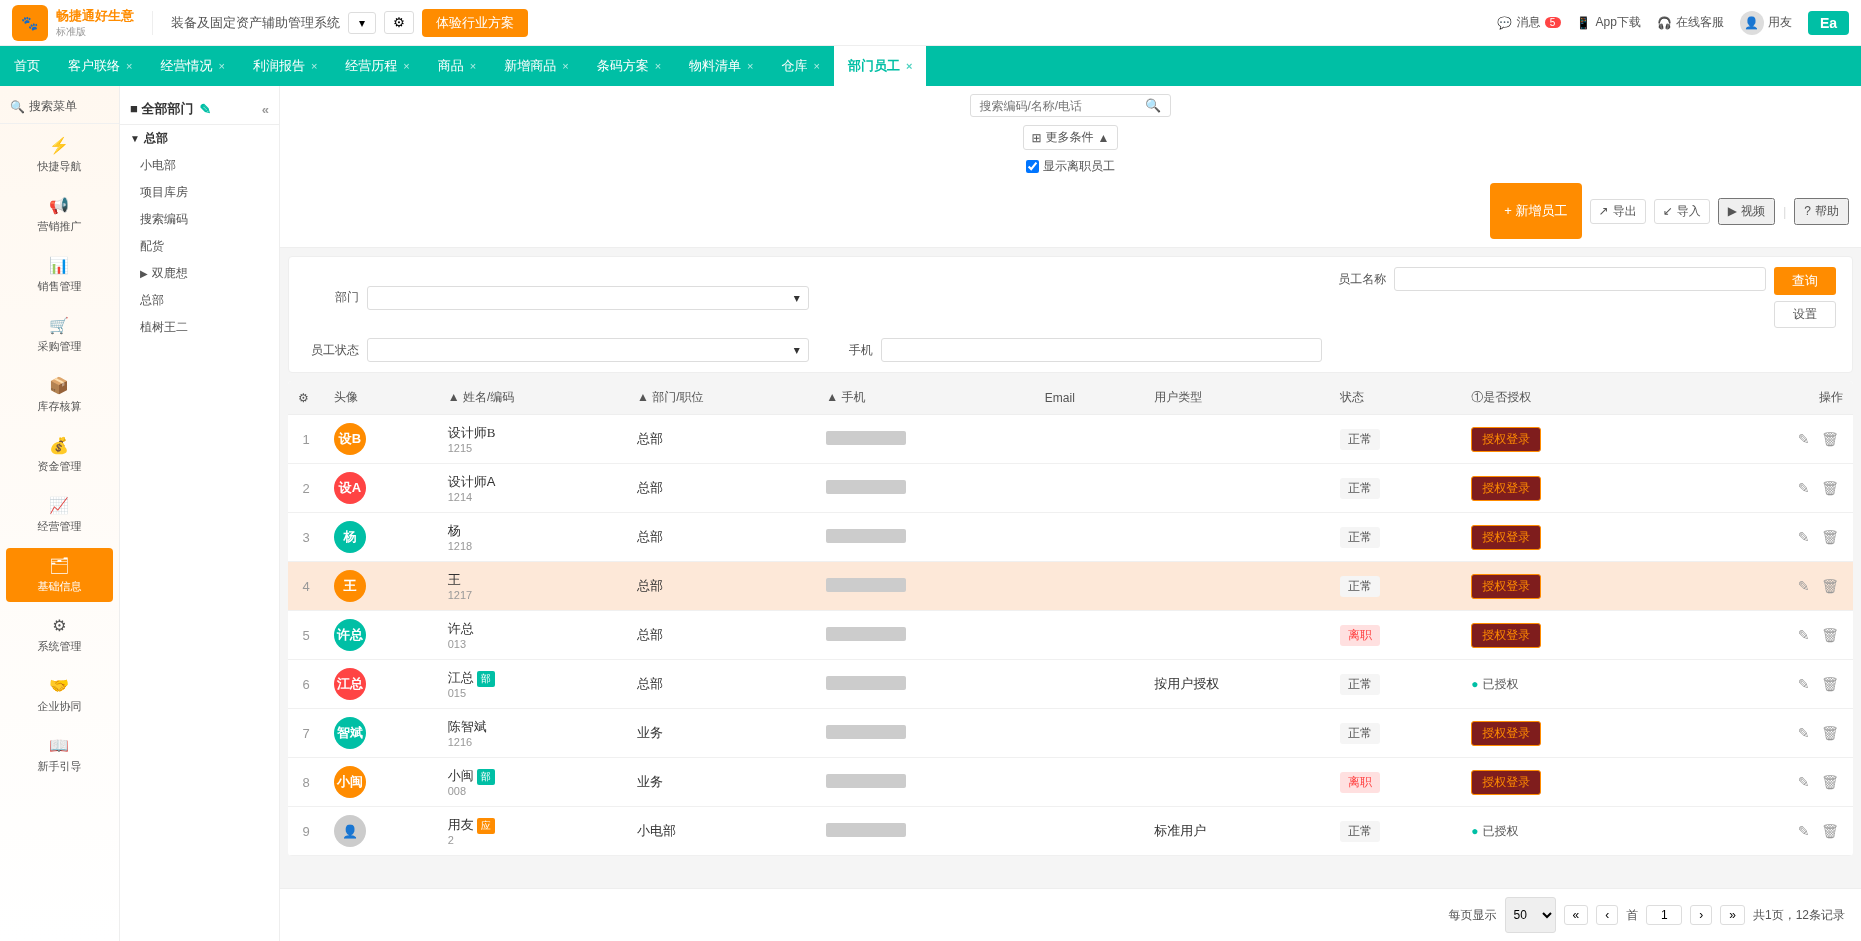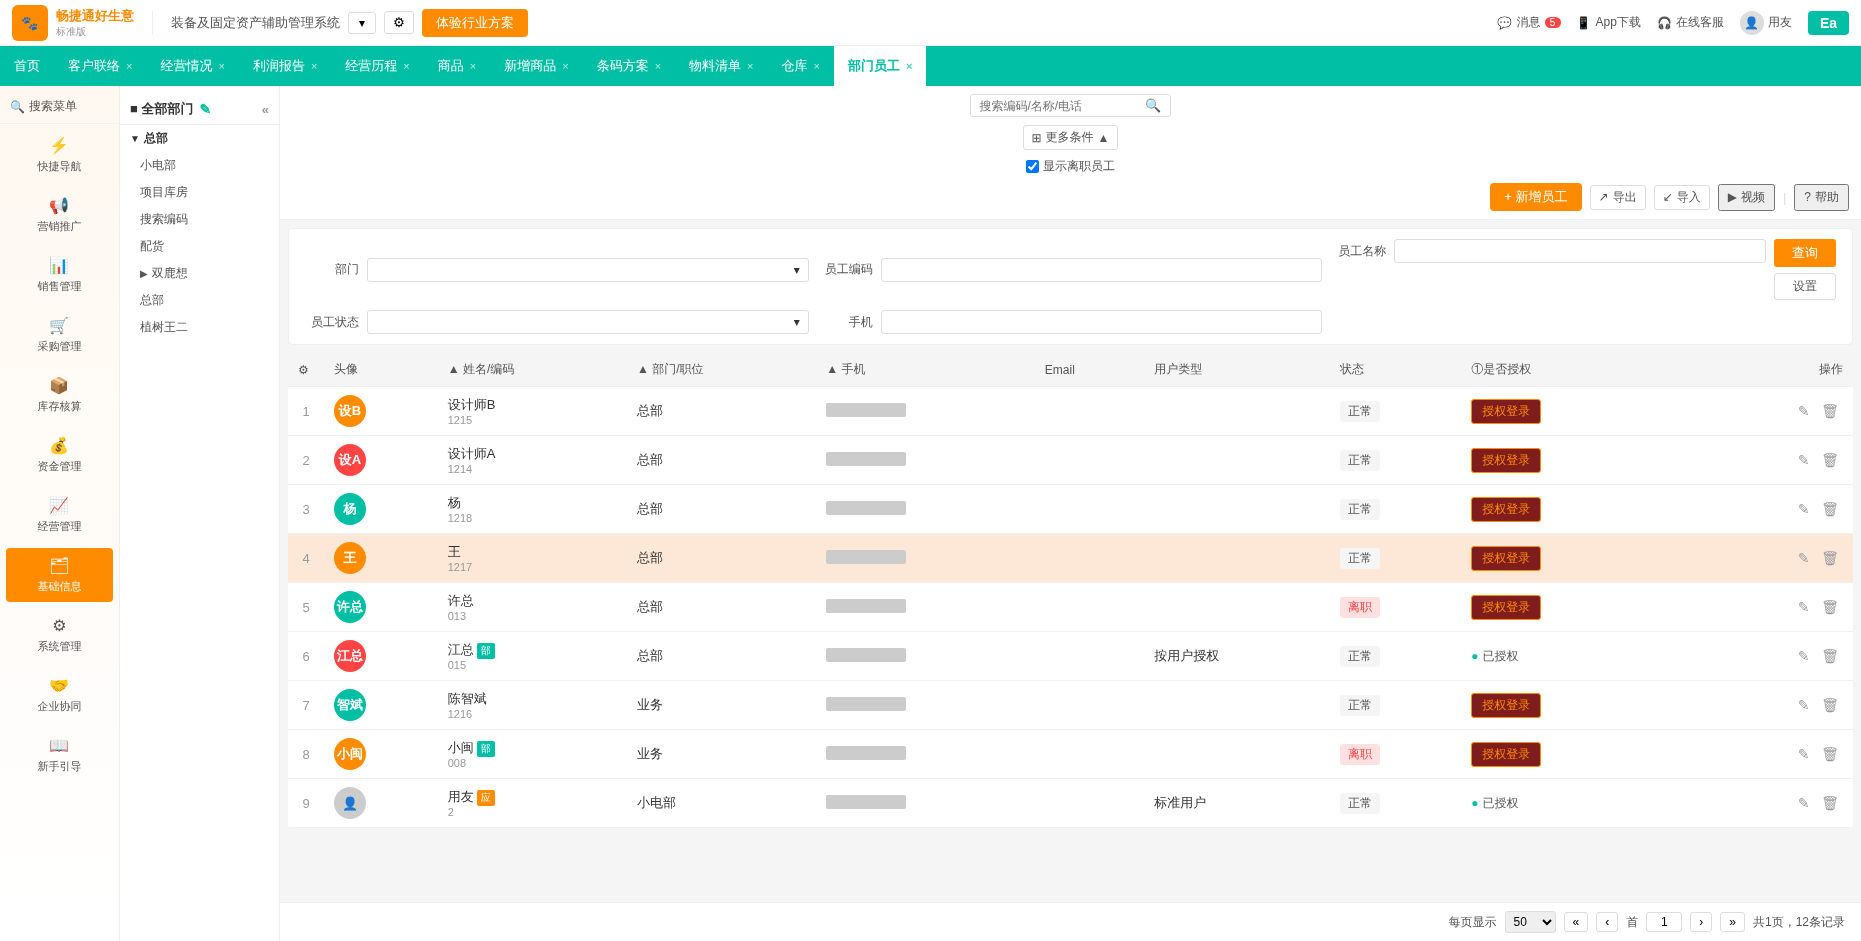--- a/index.html
+++ b/index.html
@@ -79,21 +79,21 @@
     
     .table-area { flex: 1; display: flex; flex-direction: column; overflow: hidden; background: #f5f5f5; }
 
     
     .toolbar { background: #fff; padding: 8px 12px; display: flex; align-items: center; gap: 8px; border-bottom: 1px solid #eee; flex-direction: column; }
     .toolbar-search { display: flex; align-items: center; border: 1px solid #ddd; border-radius: 3px; padding: 3px 8px; gap: 6px; background: #fff; }
     .toolbar-search input { border: none; outline: none; font-size: 12px; width: 160px; }
     .filter-btn { display: flex; align-items: center; gap: 4px; color: #555; font-size: 12px; cursor: pointer; padding: 3px 8px; border: 1px solid #ddd; border-radius: 3px; background: #fff; }
     .checkbox-label { display: flex; align-items: center; gap: 4px; font-size: 12px; cursor: pointer; color: #555; }
     .toolbar-right { margin-left: auto; display: flex; align-items: center; gap: 8px; }
-    .add-btn { background: #ff8c00; color: #fff; border: none; padding: 5px 14px; border-radius: 4px; cursor: pointer; font-size: 13px; display: flex; align-items: center; gap: 4px; }
+    .add-btn { background: #ff8c00; color: #fff; border: none; padding: 19px 14px; border-radius: 4px; cursor: pointer; font-size: 13px; display: flex; align-items: center; gap: 4px; }
     .action-btn { display: flex; align-items: center; gap: 4px; font-size: 12px; color: #555; cursor: pointer; padding: 3px 8px; border: 1px solid #ddd; border-radius: 3px; background: #fff; }
     .view-btn { display: flex; align-items: center; gap: 4px; font-size: 12px; color: #555; cursor: pointer; padding: 3px 8px; }
 
     
     .filter-form {
       background: #fff;
       padding: 10px 16px;
       border: 1px solid #eee;
       margin: 8px;
       border-radius: 4px;
@@ -127,21 +127,21 @@
     .auth-btn { border: 1px solid #ff8c00; color: #ff8c00; background: #7f1d1d; padding: 3px 10px; border-radius: 3px; cursor: pointer; font-size: 12px; white-space: nowrap; }
     .authorized { color: #555; font-size: 12px; display: flex; align-items: center; gap: 4px; }
     .dot-green { color: #00bfa5; }
     .op-btn { color: #999; cursor: pointer; font-size: 14px; border: none; background: none; padding: 2px 4px; }
     .dept-badge { display: inline-block; background: #00bfa5; color: #fff; font-size: 10px; padding: 1px 4px; border-radius: 2px; margin-left: 3px; }
     .apply-badge { display: inline-block; background: #ff8c00; color: #fff; font-size: 10px; padding: 1px 4px; border-radius: 2px; margin-left: 3px; }
     .blurred { color: #ccc; background: #ccc; border-radius: 2px; display: inline-block; min-width: 80px; height: 14px; }
 
     
     .pagination { display: flex; align-items: center; justify-content: flex-end; padding: 8px 16px; background: #fff; border-top: 1px solid #eee; gap: 8px; font-size: 12px; color: #555; }
-    .pagination select { border: 1px solid #ddd; border-radius: 3px; padding: 2px 4px; font-size: 12px; }
+    .pagination select { border: 1px solid #ddd; border-radius: 3px; padding: 9px 4px; font-size: 12px; }
     .page-btn { border: 1px solid #ddd; background: #fff; border-radius: 3px; padding: 2px 8px; cursor: pointer; font-size: 12px; }
     .page-input { width: 36px; border: 1px solid #ddd; border-radius: 3px; padding: 2px 4px; text-align: center; font-size: 12px; }
 
     
     .left-nav {
       width: 120px;
       background: linear-gradient(to bottom, #fff8f0, #fff);
       border-right: 1px solid #eee;
       display: flex;
       flex-direction: column;
@@ -333,24 +333,20 @@
       </div>
 
       <div class="filter-form">
         <div class="filter-row">
           <span class="filter-label">部门</span>
           <div class="filter-select" style="flex:1;border:1px solid #ddd;border-radius:3px;padding:4px 8px;font-size:12px;background:#fff;display:flex;align-items:center;justify-content:space-between;min-width:120px;">
             <span></span>
             <span>▾</span>
           </div>
         </div>
-        <div class="filter-row">
-          <span class="filter-label">员工编码</span>
-          <input class="filter-input" type="text" style="">
-        </div>
         <div class="filter-row" style="grid-column:3; display:flex; align-items:flex-start; gap:8px;">
           <div style="flex:1;">
             <div class="filter-row">
               <span class="filter-label">员工名称</span>
               <input class="filter-input" type="text" style="">
             </div>
           </div>
           <div class="filter-actions" style="margin-left:auto;">
             <button class="query-btn">查询</button>
             <button class="set-btn">设置</button>
@@ -386,21 +382,21 @@
               <th style="text-align:right;">操作</th>
             </tr>
           </thead>
           <tbody id="table-body">
           <tr>
     <td style="text-align:center;color:#999;">1</td>
     <td>
       <div class="avatar-circle" style="background:#ff8c00;">设B</div>
     </td>
     <td>
-      <div style="font-weight:500;">设计师B</div>
+      <div style="font-weight:500;font-family:Liberation Serif, serif;">设计师B</div>
       <div style="color:#999;font-size:11px;">1215</div>
     </td>
     <td>总部</td>
     <td><span class="blurred"></span></td>
     <td></td>
     <td></td>
     <td>
       <span class="status-badge status-normal">正常</span>
     </td>
     <td><button class="auth-btn">授权登录</button></td>

